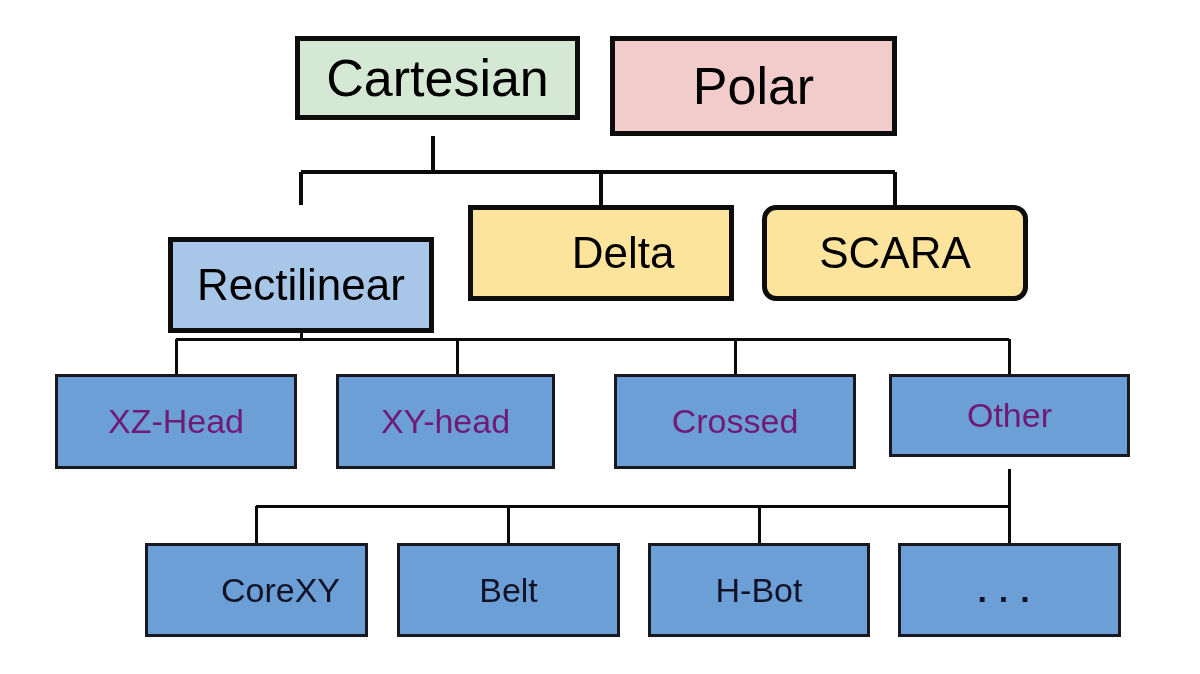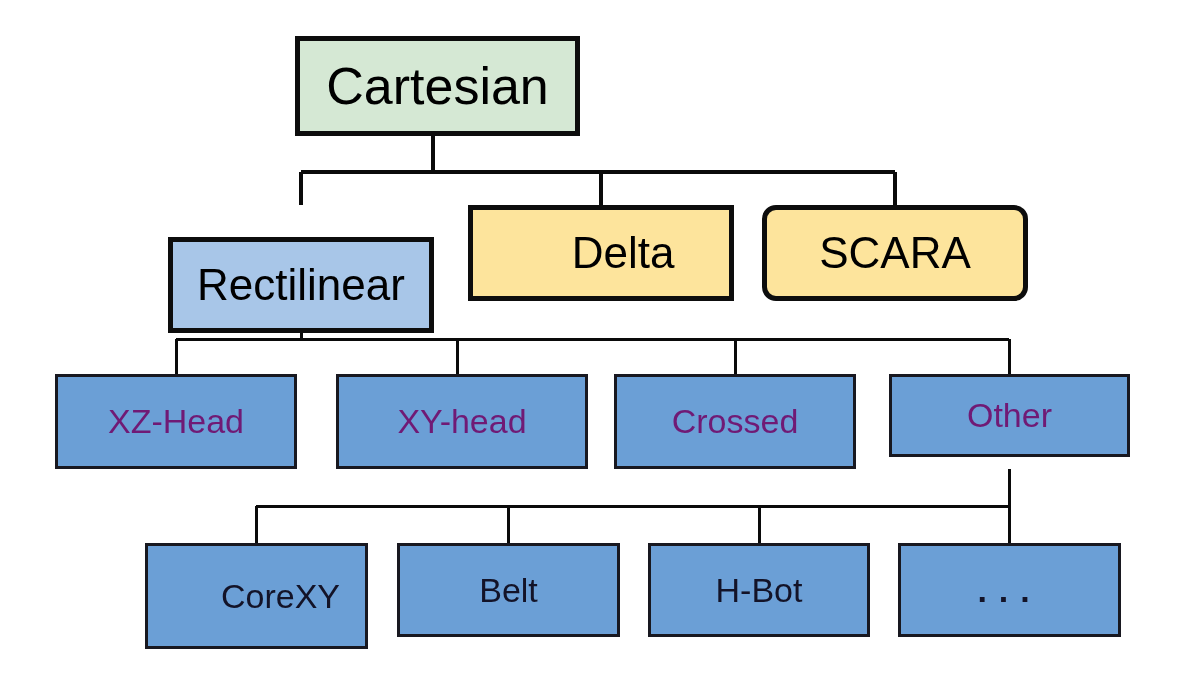--- a/index.html
+++ b/index.html
@@ -35,33 +35,33 @@
     justify-content: center;
     z-index: 2;
     color: #000000;
     background: #cccccc; 
   }
   .lvl1 { border: 5px solid #0d0d0d; font-size: 52px; }
   .lvl2 { border: 5px solid #0d0d0d; font-size: 44px; }
   .lvl3 { border: 3px solid #181820; font-size: 34px; color: #701a75; }
   .lvl4 { border: 3px solid #181820; font-size: 34px; color: #131328; }
 
-  #n-cartesian   { left: 295px; top: 36px;  width: 285px; height: 100px; }
+  #n-cartesian   { left: 295px; top: 36px;  width: 285px; height: 84px; }
   #n-polar       { left: 610px; top: 36px;  width: 287px; height: 100px; }
 
   #n-rectilinear { left: 168px; top: 205px; width: 266px; height: 96px; }
   #n-delta       { left: 468px; top: 205px; width: 266px; height: 96px; padding-left: 44px; }
   #n-scara       { left: 762px; top: 205px; width: 266px; height: 96px; }
 
   #n-xz-head     { left: 55px;  top: 374px; width: 242px; height: 95px; }
-  #n-xy-head     { left: 336px; top: 374px; width: 252px; height: 95px; }
+  #n-xy-head     { left: 336px; top: 374px; width: 219px; height: 95px; }
   #n-crossed     { left: 614px; top: 374px; width: 242px; height: 95px; }
   #n-other       { left: 889px; top: 374px; width: 241px; height: 83px; }
 
-  #n-corexy      { left: 145px; top: 543px; width: 223px; height: 106px; padding-left: 48px; }
+  #n-corexy      { left: 145px; top: 543px; width: 223px; height: 94px; padding-left: 48px; }
   #n-belt        { left: 397px; top: 543px; width: 223px; height: 94px; }
   #n-h-bot       { left: 648px; top: 543px; width: 222px; height: 94px; }
   #n-more        { left: 898px; top: 543px; width: 223px; height: 94px; }
 
   #n-more span { letter-spacing: 0.35em; font-weight: bold; }
 </style>
 </head>
 <body>
 
 <div class="canvas">
@@ -91,20 +91,23 @@
       <path d="M256 506 V543" stroke-width="3"></path>
       <path d="M508 506 V543" stroke-width="3"></path>
       <path d="M759 506 V543" stroke-width="3"></path>
       <path d="M1009 506 V543" stroke-width="3"></path>
     </g>
   </svg>
 
   <div class="node lvl1" id="n-cartesian" style="background: rgb(213, 232, 212);">
     <span>Cartesian</span>
   </div>
+  <div class="node lvl1" id="n-polar" style="background: rgb(242, 204, 203);">
+    <span>Polar</span>
+  </div>
 
   <div class="node lvl2" id="n-rectilinear" style="background: rgb(168, 198, 232); margin-top: 32px;">
     <span>Rectilinear</span>
   </div>
   <div class="node lvl2" id="n-delta" style="background: rgb(253, 228, 156);">
     <span>Delta</span>
   </div>
   <div class="node lvl2" id="n-scara" style="background: rgb(253, 228, 156); border-radius: 14px;">
     <span>SCARA</span>
   </div>

